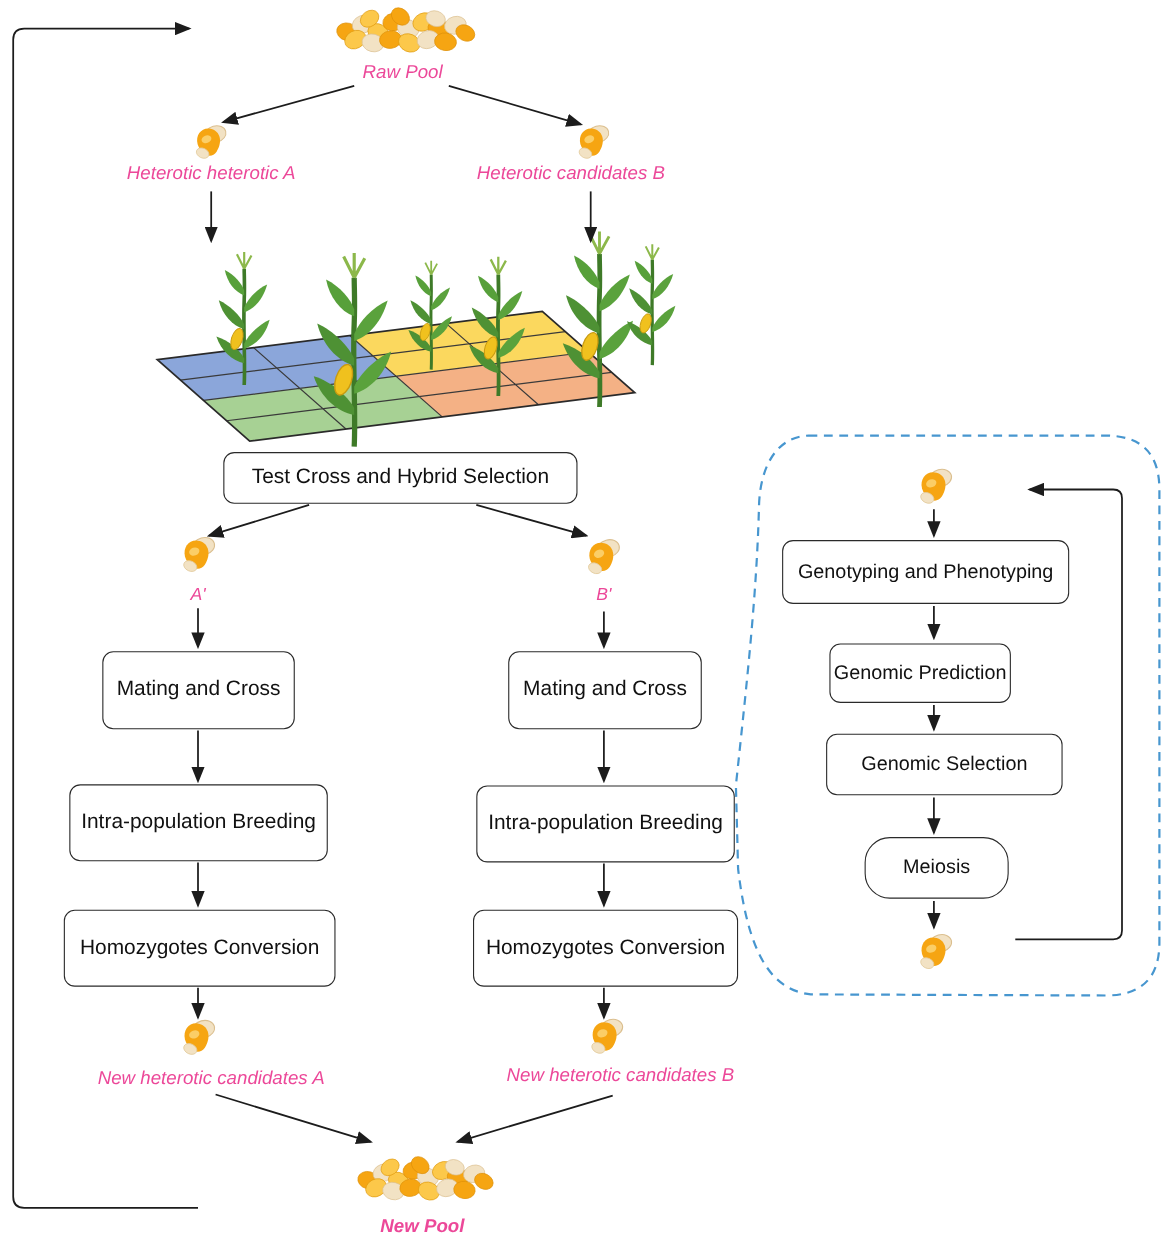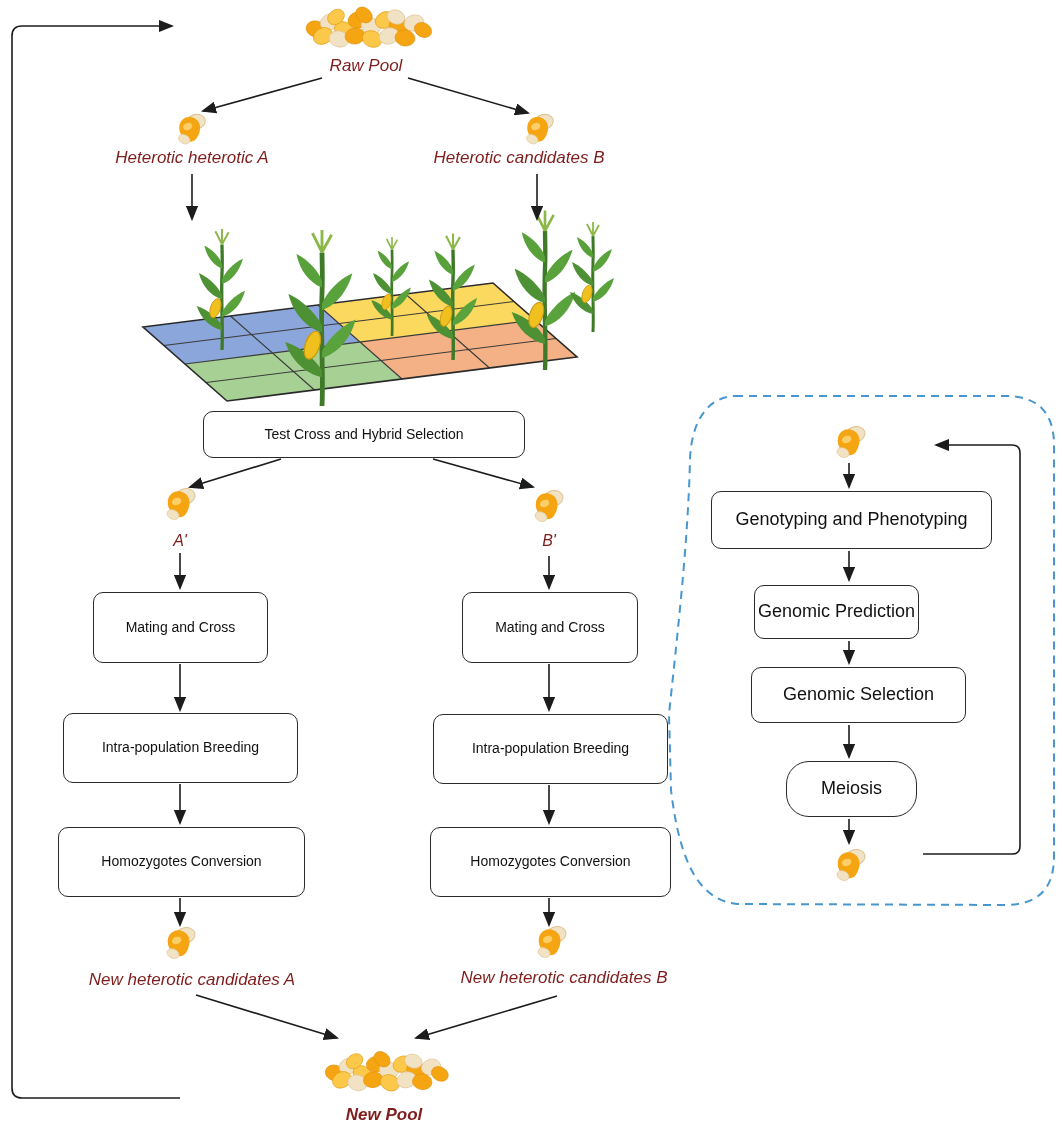--- a/index.html
+++ b/index.html
@@ -2,25 +2,25 @@
 <html><head>
 <meta charset="utf-8">
 <style>
   html,body{margin:0;padding:0;background:#ffffff;}
   body{font-family:"Liberation Sans", sans-serif;}
   #stage{position:relative;width:1063px;height:1133px;background:#ffffff;overflow:hidden;}
   #gfx{position:absolute;left:0;top:0;width:1063px;height:1133px;}
   .box{
     position:absolute;background:#ffffff;border:1.6px solid #2a2a2a;border-radius:10px;
     display:flex;align-items:center;justify-content:center;text-align:center;
-    font-size:14px;color:#111;box-sizing:border-box;line-height:1.1;z-index:3;
+    font-size:19px;color:#111;box-sizing:border-box;line-height:1.1;z-index:3;
   }
   .box.small{font-size:18px;}
   .lbl{
-    position:absolute;font-style:italic;font-size:17px;color:#7f1d1d;white-space:nowrap;
+    position:absolute;font-style:italic;font-size:17px;color:#ec4899;white-space:nowrap;
     transform:translate(-50%,-50%);z-index:3;
   }
   .lbl.tiny{font-size:16px;}
 </style>
 </head>
 <body>
 
 <div id="stage">
 
   <svg id="gfx" viewBox="0 0 1063 1133" xmlns="http://www.w3.org/2000/svg">
@@ -131,21 +131,21 @@
   <div class="box" style="left:203px;top:411px;width:322px;height:47px;">Test Cross and Hybrid Selection</div>
 
   <div class="box" style="left:93px;top:592px;width:175px;height:71px;">Mating and Cross</div>
   <div class="box" style="left:63px;top:713px;width:235px;height:70px;">Intra-population Breeding</div>
   <div class="box" style="left:58px;top:827px;width:247px;height:70px;">Homozygotes Conversion</div>
 
   <div class="box" style="left:462px;top:592px;width:176px;height:71px;">Mating and Cross</div>
   <div class="box" style="left:433px;top:714px;width:235px;height:70px;">Intra-population Breeding</div>
   <div class="box" style="left:430px;top:827px;width:241px;height:70px;">Homozygotes Conversion</div>
 
-  <div class="box small" style="left:711px;top:491px;width:281px;height:58px;">Genotyping and Phenotyping</div>
+  <div class="box small" style="left:711px;top:491px;width:261px;height:58px;">Genotyping and Phenotyping</div>
   <div class="box small" style="left:754px;top:585px;width:165px;height:54px;">Genomic Prediction</div>
   <div class="box small" style="left:751px;top:667px;width:215px;height:56px;">Genomic Selection</div>
   <div class="box small" style="left:786px;top:761px;width:131px;height:56px;border-radius:23px;">Meiosis</div>
 
   <div class="lbl" style="left:366px;top:66px;">Raw Pool</div>
   <div class="lbl" style="left:192px;top:158px;">Heterotic heterotic A</div>
   <div class="lbl" style="left:519px;top:158px;">Heterotic candidates B</div>
   <div class="lbl tiny" style="left:180px;top:541px;">A'</div>
   <div class="lbl tiny" style="left:549px;top:541px;">B'</div>
   <div class="lbl" style="left:192px;top:980px;">New heterotic candidates A</div>

